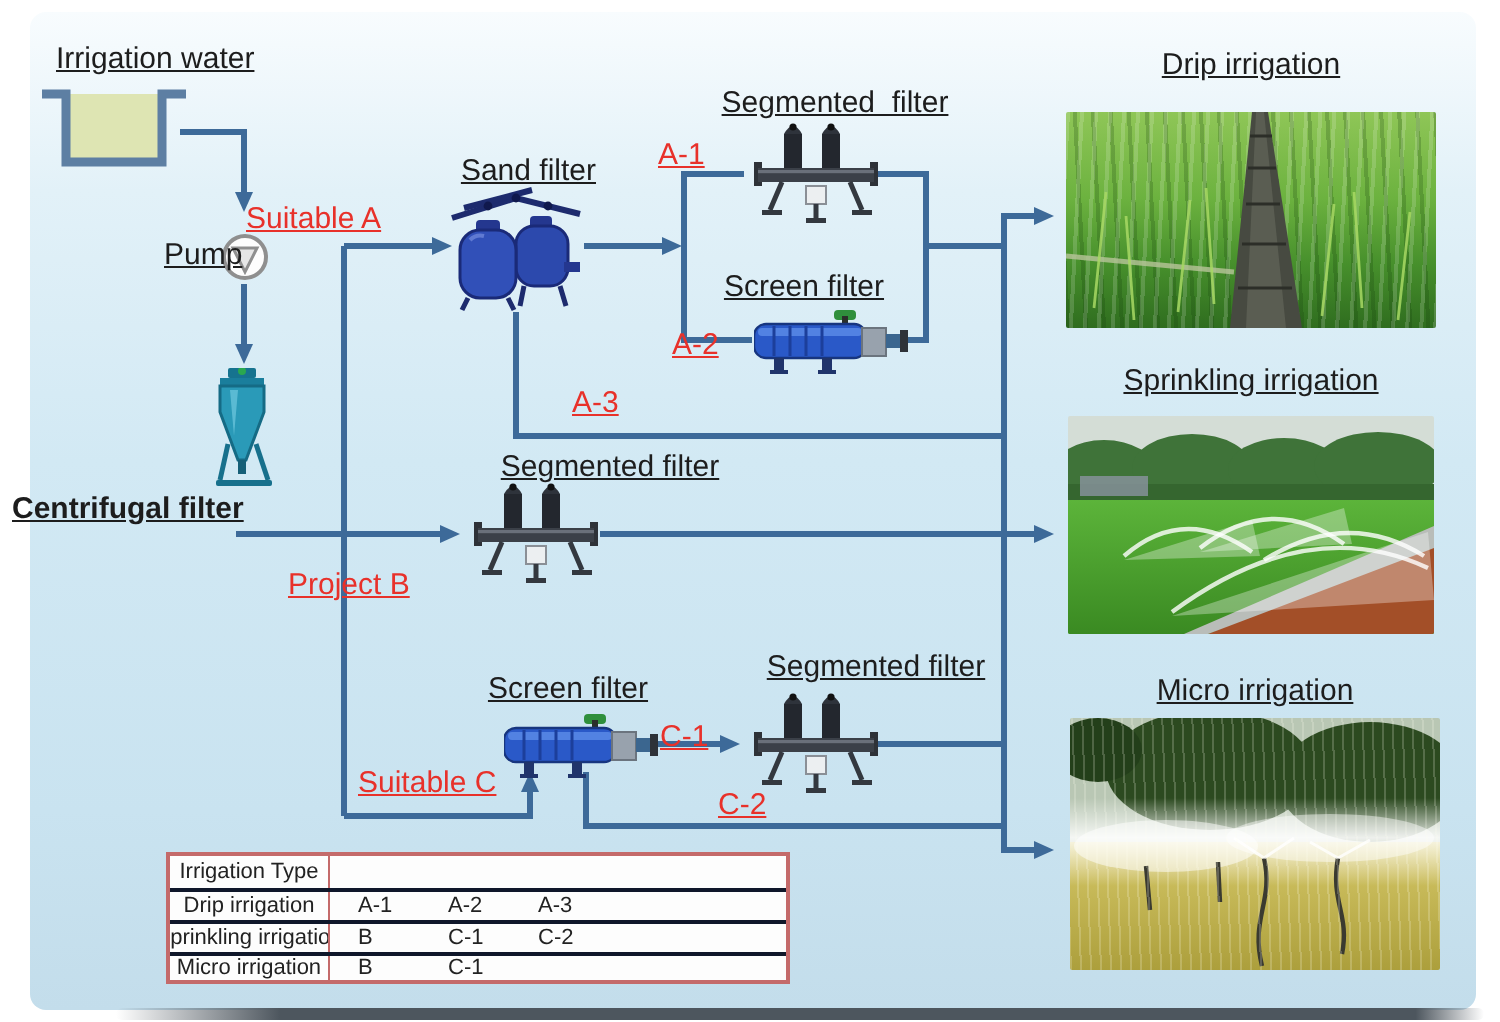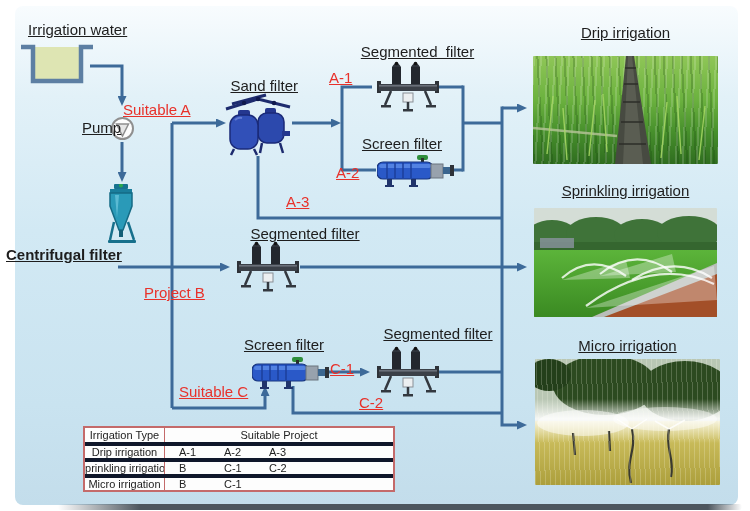--- a/index.html
+++ b/index.html
@@ -30,21 +30,21 @@
     position:absolute;inset:0;
     background:repeating-linear-gradient(88deg, rgba(255,255,240,0.20) 0 1px, rgba(0,0,0,0) 1px 5px);
     pointer-events:none;
   }
   
   #irr-table{
     position:absolute;left:83px;top:426px;width:312px;height:66px;box-sizing:border-box;
     background:#fdfdfd;border:2px solid #c46a6a;display:grid;
     grid-template-rows:18px 16px 16px 1fr;font-size:11px;color:#222;
   }
-  .t-row{display:grid;grid-template-columns:80px 1fr;border-bottom:4px solid #0f172a;}
+  .t-row{display:grid;grid-template-columns:80px 1fr;border-bottom:2px solid #0f172a;}
   .t-row:last-child{border-bottom:none;}
   .t-c1{border-right:1px solid #c46a6a;display:flex;align-items:center;justify-content:center;white-space:nowrap;overflow:hidden;}
   .t-c2{display:flex;align-items:center;}
   .t-c2.head{justify-content:center;}
   .t-val{display:inline-block;width:45px;text-align:left;}
   .t-val:first-child{margin-left:14px;}
   #bottom-strip{
     position:absolute;left:58px;top:504px;width:684px;height:6px;border-radius:3px;
     background:linear-gradient(90deg,rgba(77,86,94,0) 0%,#4d565e 12%,#4d565e 95%,rgba(77,86,94,0) 100%);
   }
@@ -344,21 +344,20 @@
         <path d="M97,70 L82,60 M97,70 L112,60"></path>
         <path d="M134,70 L120,62 M134,70 L150,61"></path>
       </g>
     </svg>
     <div id="photo-micro-tex"></div>
   </div>
 
   <div id="irr-table">
     <div class="t-row">
       <div class="t-c1 bold" style="font-weight:400;">Irrigation Type</div>
-      <div class="t-c2 head">Suitable Project</div>
     </div>
     <div class="t-row">
       <div class="t-c1">Drip irrigation</div>
       <div class="t-c2">
         <span class="t-val">A-1</span>
         <span class="t-val">A-2</span>
         <span class="t-val">A-3</span>
       </div>
     </div>
     <div class="t-row">

